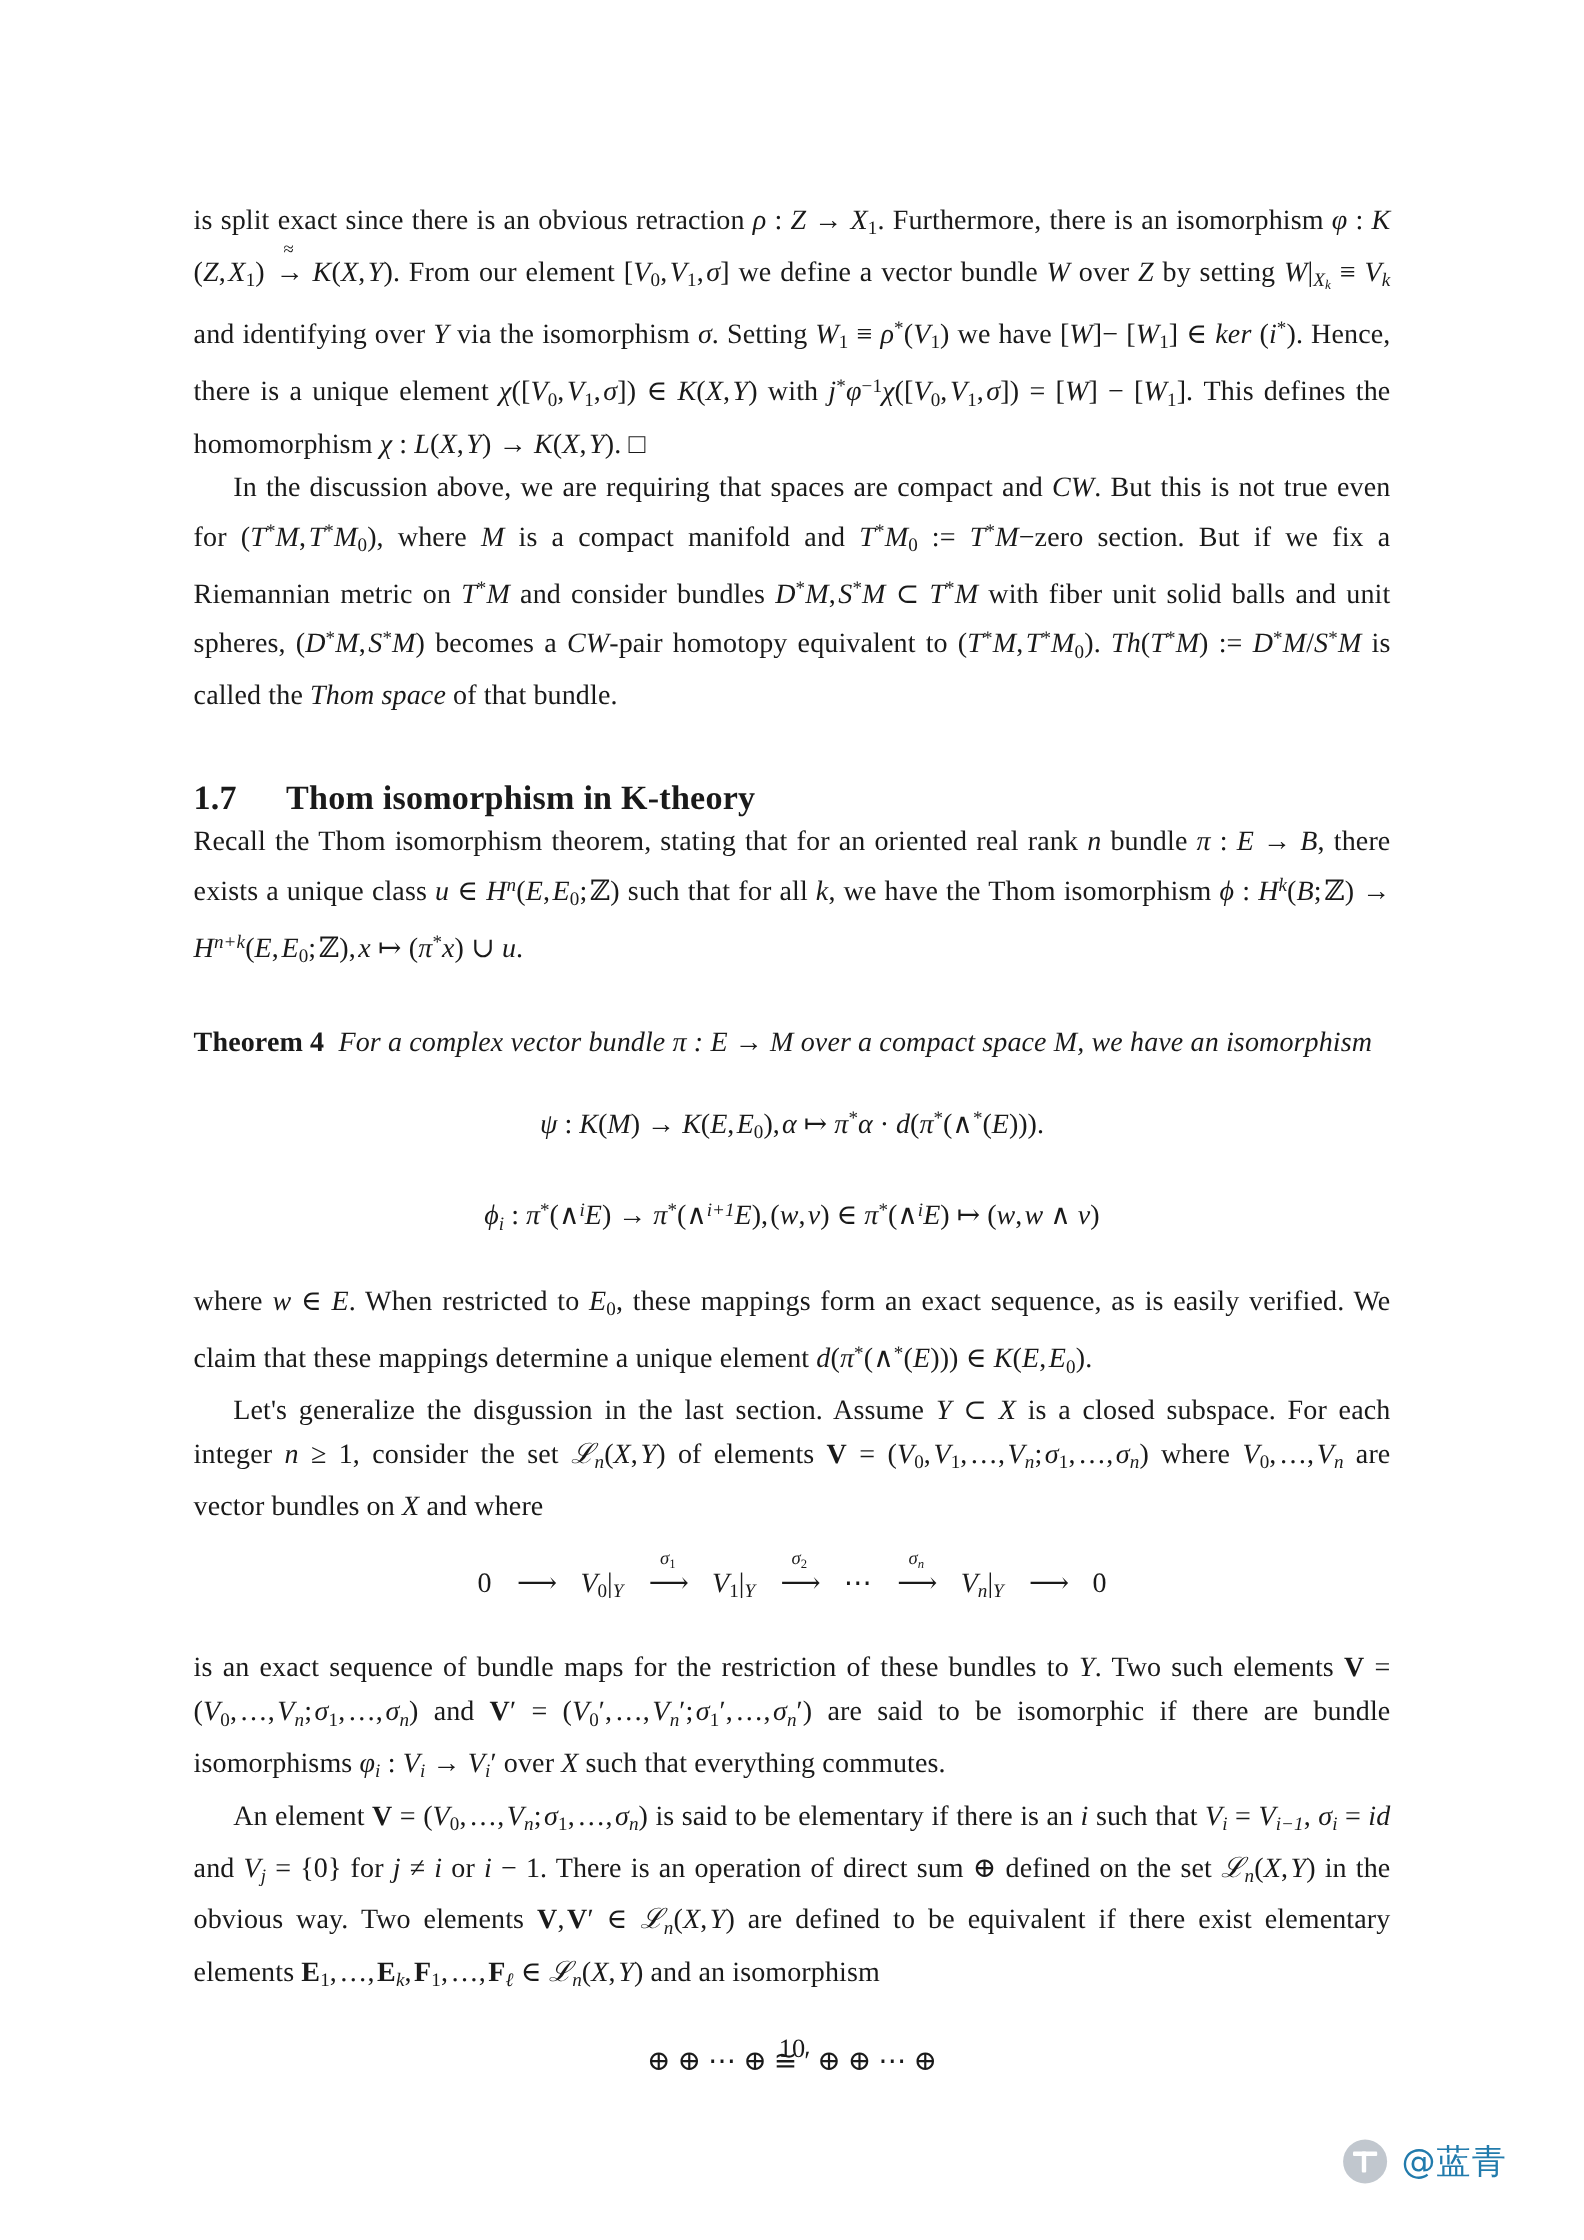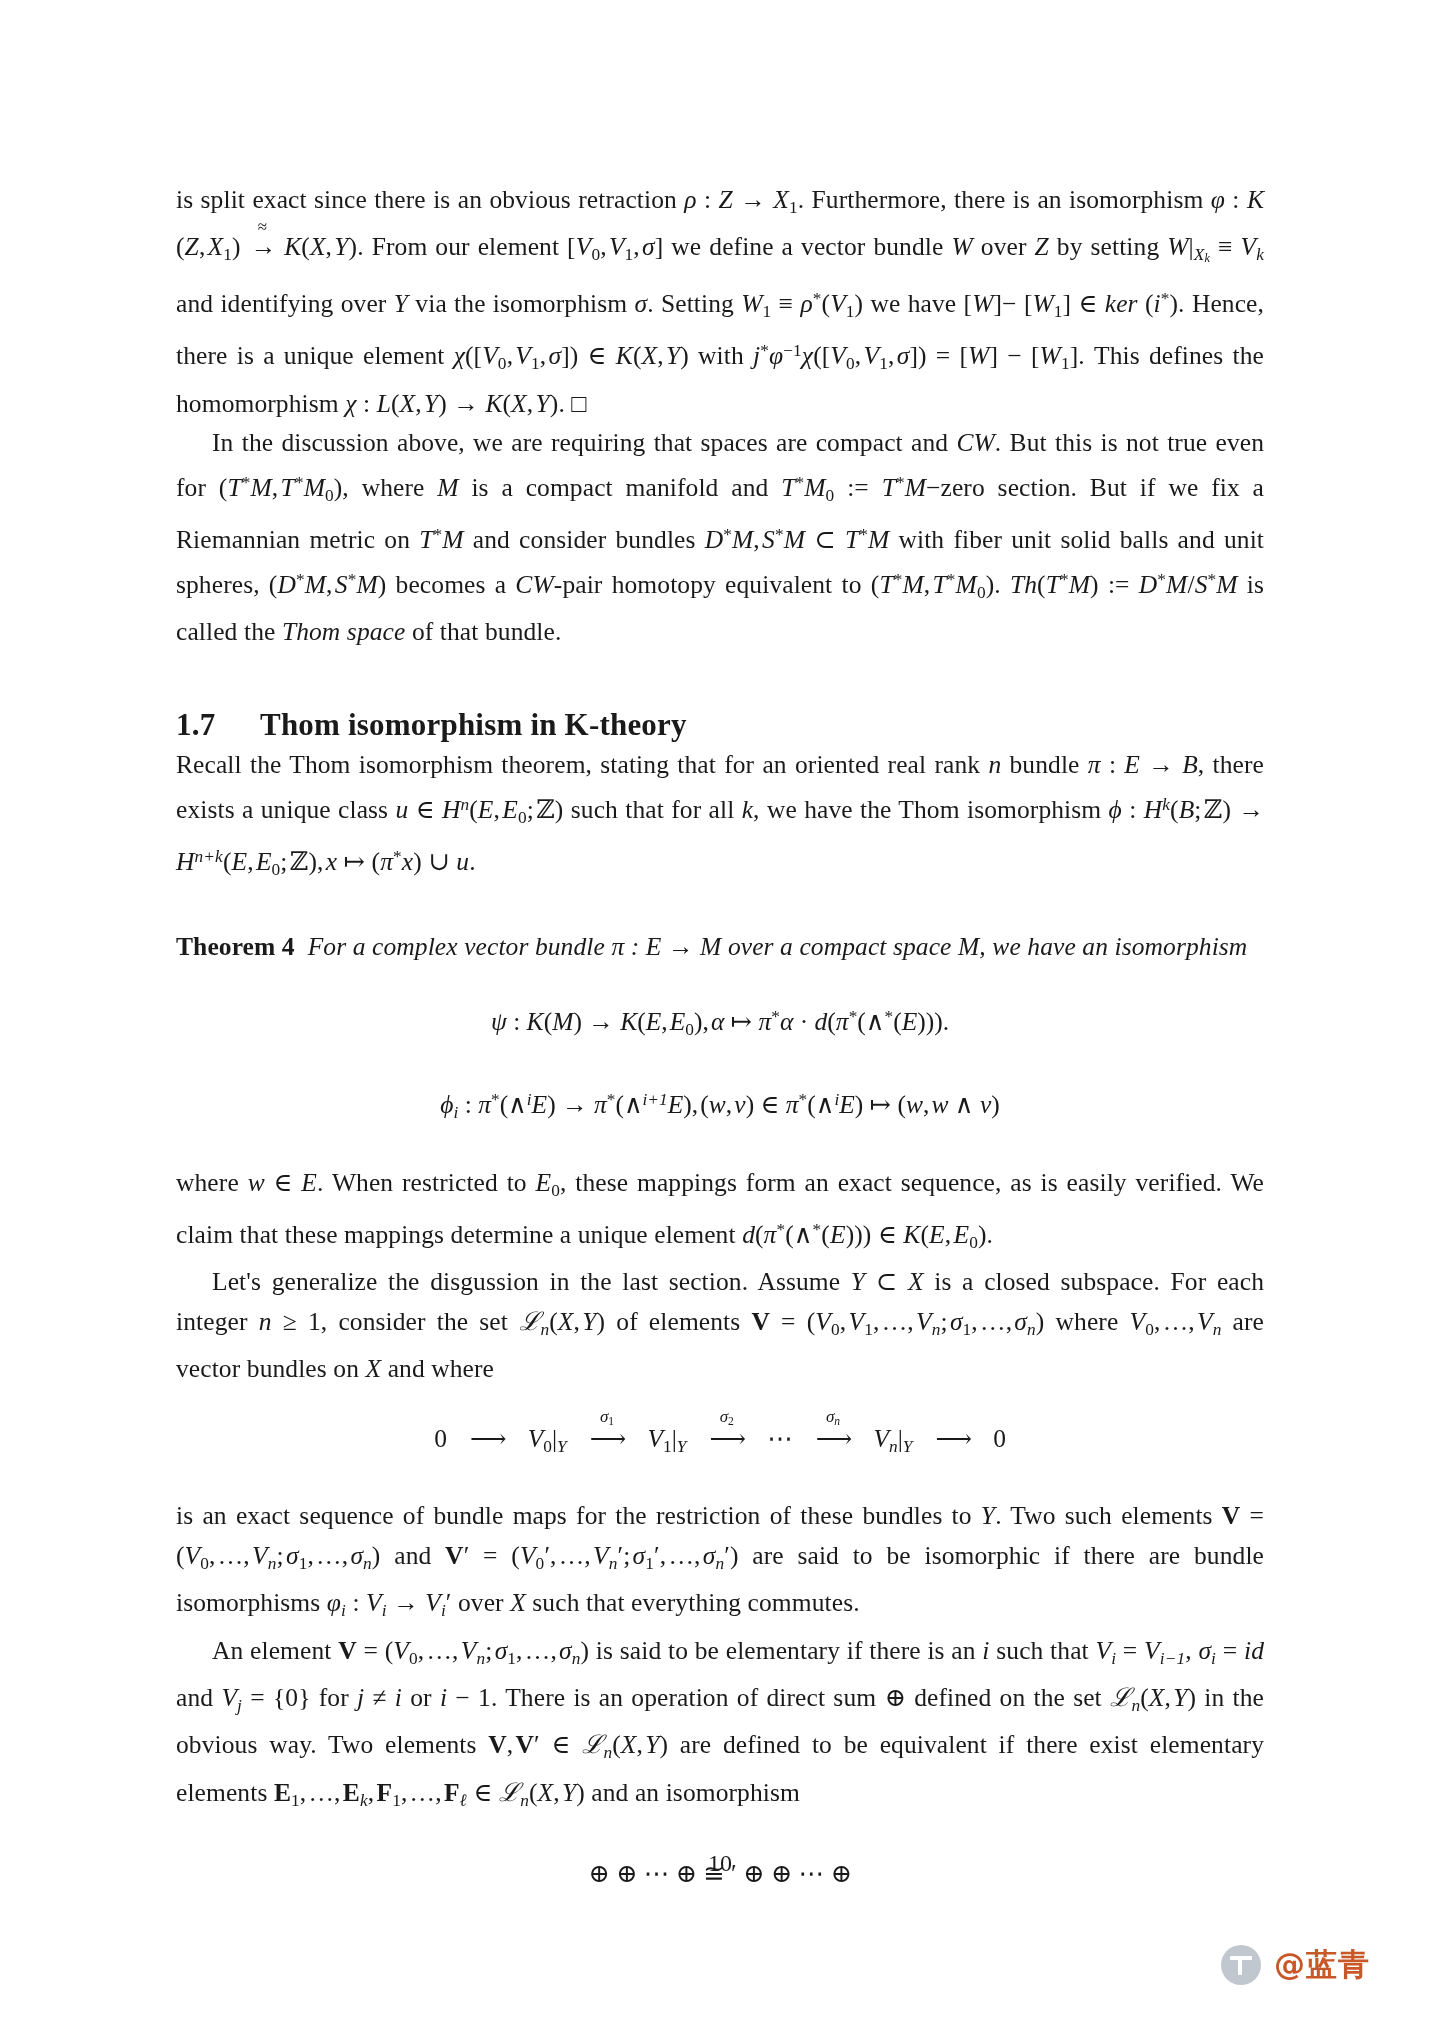--- a/index.html
+++ b/index.html
@@ -130,24 +130,23 @@
     content: "";
     position: absolute;
     left: 17px; top: 11px;
     width: 4px; height: 19px;
     background: #ffffff;
     border-radius: 1px;
   }
   .wm-text {
     font-family: "DejaVu Sans", sans-serif;
     font-size: 31px;
-    color: #c2410c;
+    color: #0369a1;
     letter-spacing: 1px;
     white-space: nowrap;
-    font-weight: bold;
   }
 </style>
 </head>
 <body>
 
 <div class="page">
 
   <div class="content">
 
     <p class="noindent">

